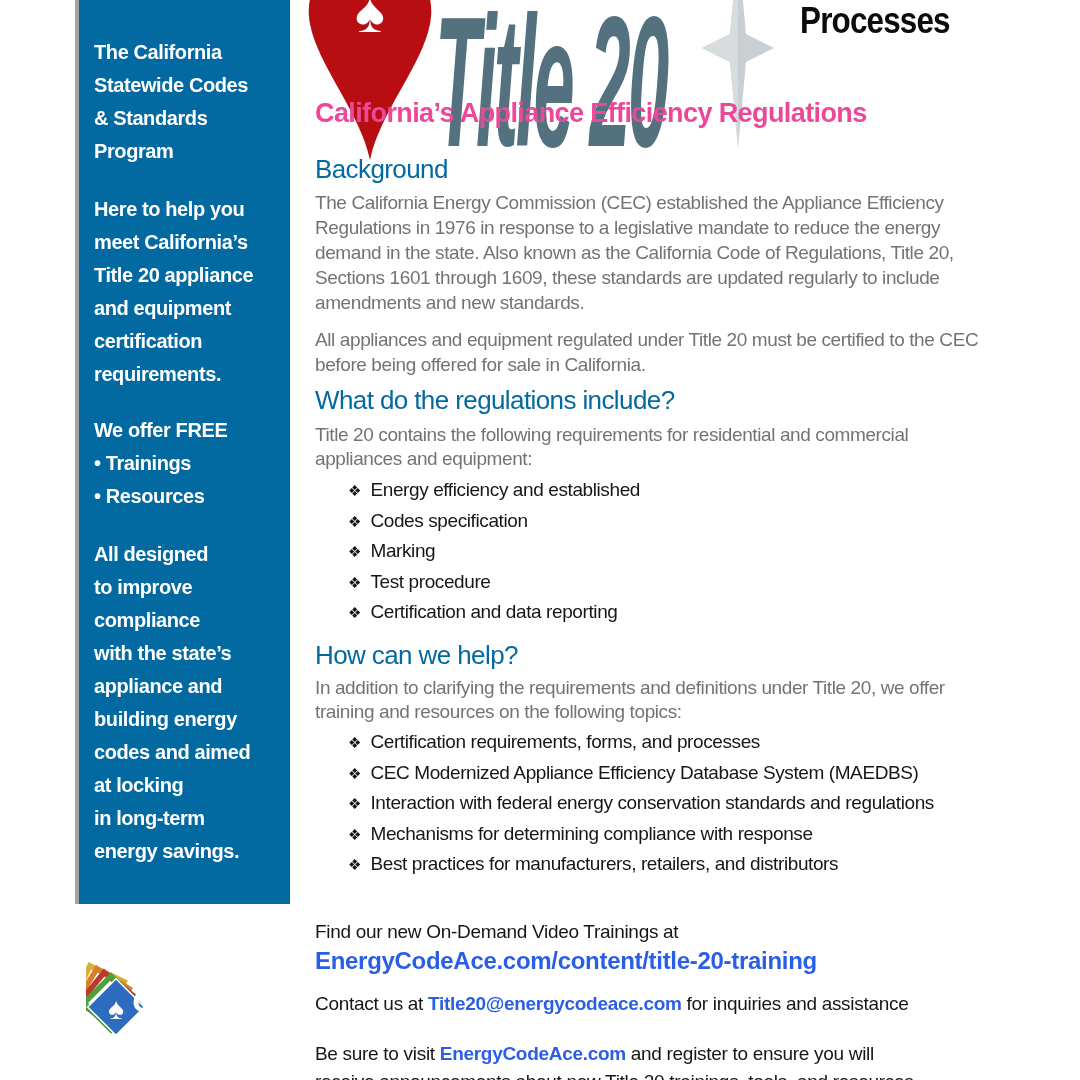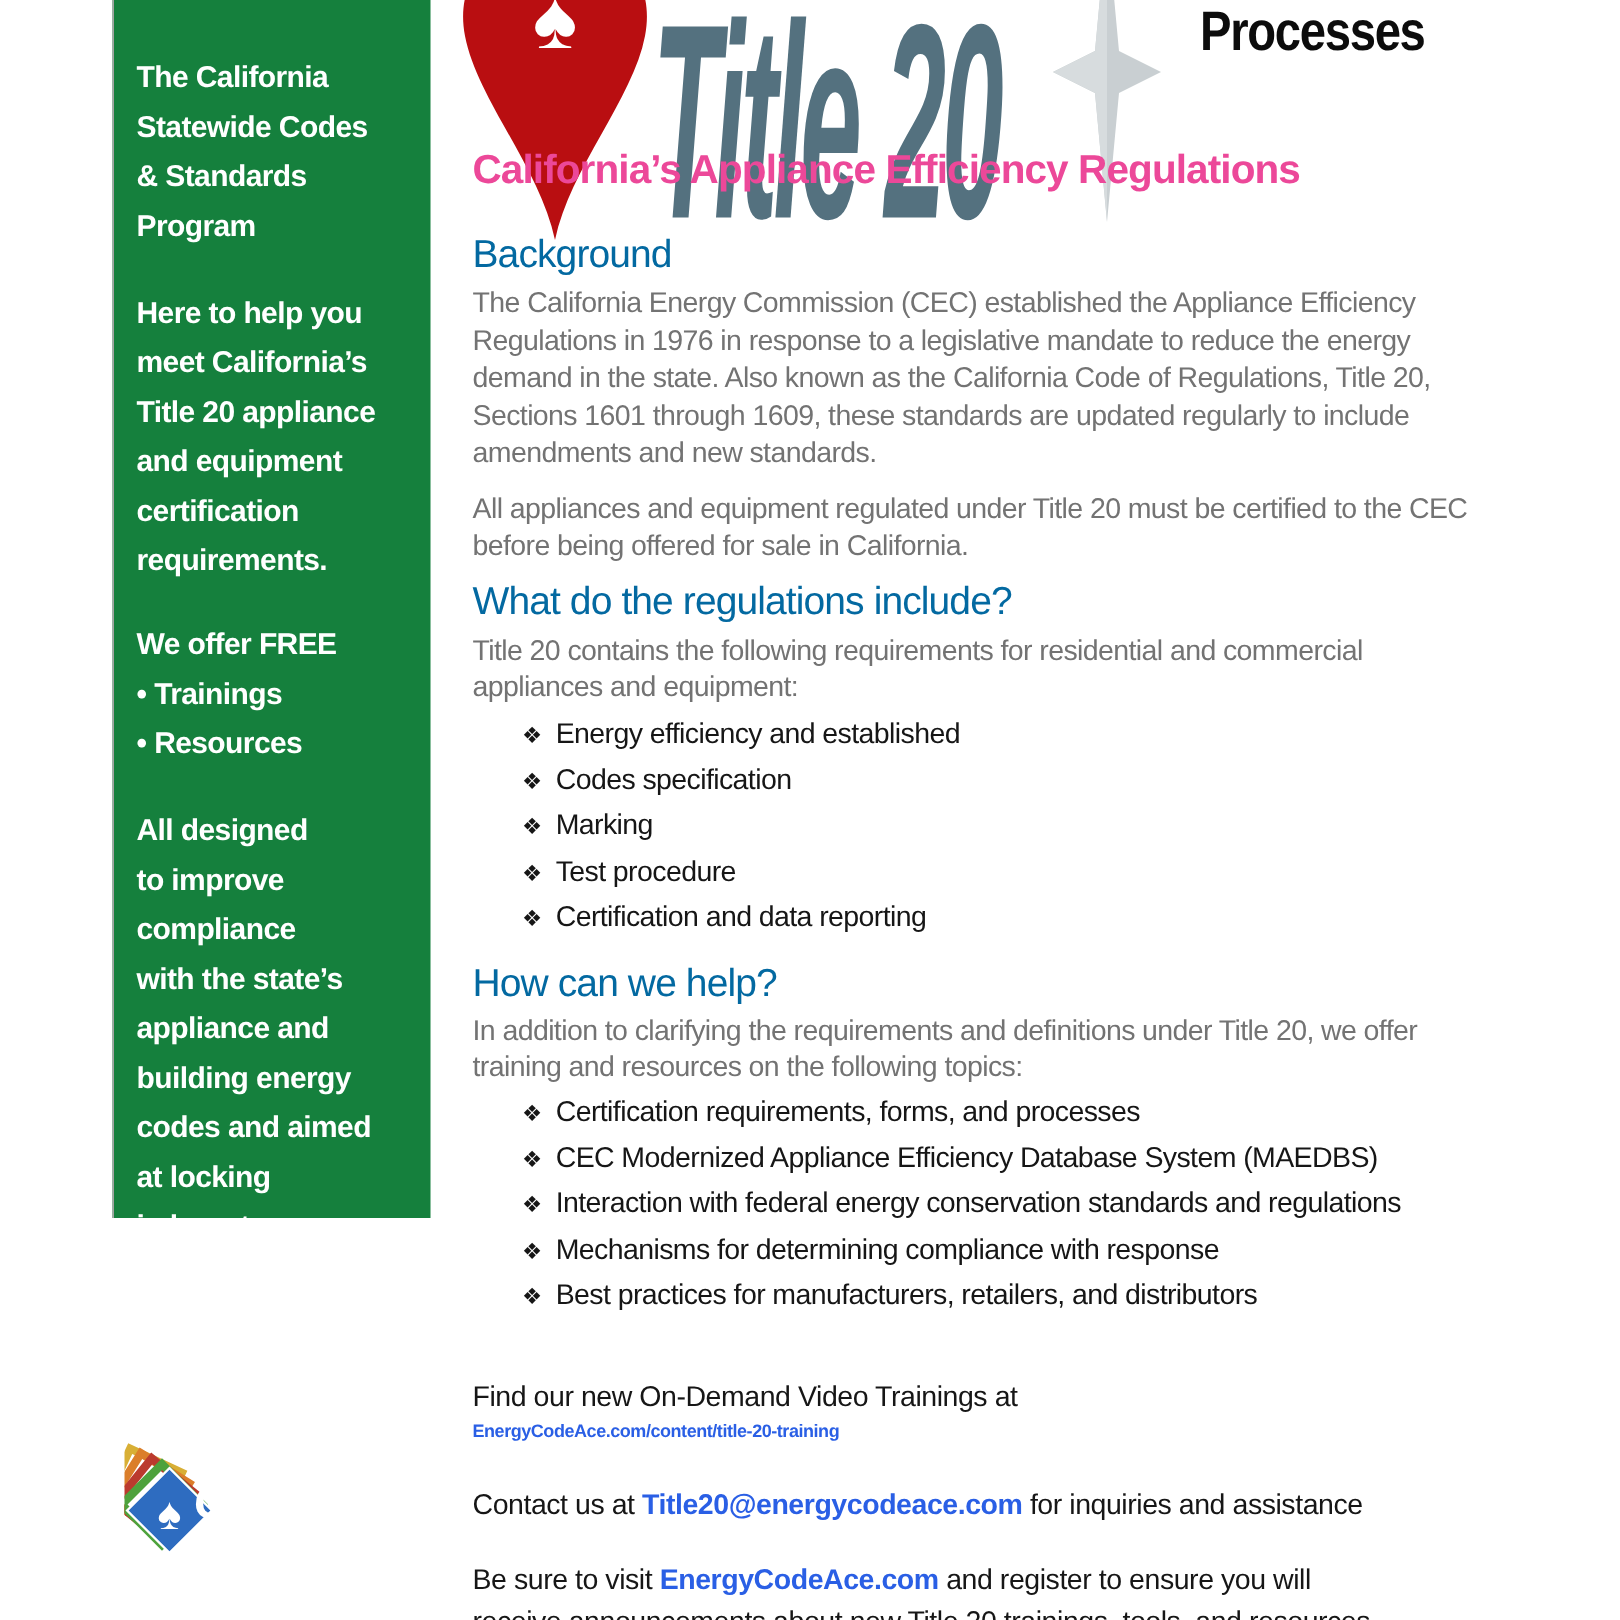--- a/index.html
+++ b/index.html
@@ -2,22 +2,22 @@
 <html><head>
 <meta charset="utf-8">
 <style>
   html,body{margin:0;padding:0}
   body{
     width:1080px;height:1080px;position:relative;overflow:hidden;
     background:#ffffff;font-family:"Liberation Sans",sans-serif;color:#161616;
   }
   .abs{position:absolute}
   
-  .sidebar{position:absolute;left:75px;top:0;width:211px;height:812px;
-    background:#15803d;border-left:1px solid #a3a3a3}
+  .sidebar{position:absolute;left:75px;top:0;width:211px;height:904px;
+    background:#0369a1;border-left:4px solid #a3a3a3}
   .sb{position:absolute;left:15px;width:192px;color:#ffffff;font-weight:bold;
     font-size:20px;line-height:33px;letter-spacing:-0.4px;white-space:pre-line}
   .sb0{top:36px}.sb1{top:193px}.sb2{top:414px}.sb3{top:538px}
   
   .title20{position:absolute;left:435px;top:-10px;font-size:185px;line-height:185px;
     font-weight:bold;font-style:italic;color:#54717F;letter-spacing:-7px;
     transform:scaleX(0.40);transform-origin:0 0;white-space:nowrap}
   .processes{position:absolute;left:800px;top:0px;font-size:37px;font-weight:bold;
     color:#0c0c0c;letter-spacing:-1px;transform:scaleX(0.85);transform-origin:0 0;white-space:nowrap}
   
@@ -29,21 +29,21 @@
   .body-text{position:absolute;left:315px;width:720px;font-size:19px;line-height:25px;
     letter-spacing:-0.4px;color:#737373;white-space:pre-line}
   .p1{top:190px}.p2{top:327px}.pi{top:423px;line-height:24px}.ph{top:676px;line-height:24px}
   .bullets{position:absolute;left:348px;width:680px}
   .bl1{top:479px}.bl2{top:731px}
   .brow{display:flex;align-items:baseline;height:30.5px}
   .bglyph{font-size:15px;margin-right:9px;color:#161616}
   .btxt{font-size:19px;letter-spacing:-0.4px;white-space:nowrap}
   
   .fline{position:absolute;left:315px;font-size:19px;letter-spacing:-0.3px;white-space:nowrap}
-  .f1{top:921px}.f2{top:947px;font-size:12px}.f3{top:993px}.f4{top:1043px}.f5{top:1071px}
+  .f1{top:921px}.f2{top:947px;font-size:24px}.f3{top:993px}.f4{top:1043px}.f5{top:1071px}
   .lnk{color:#2A5FE5;font-weight:bold;text-decoration:none;cursor:pointer}
   
   .eca-text{fill:#ffffff;font-style:italic;font-weight:bold;font-family:"Liberation Sans",sans-serif}
 </style>
 </head>
 <body>
 
 <div>
 
   <svg class="abs" style="left:300px;top:-58px" width="140" height="225" viewBox="0 0 140 225">

